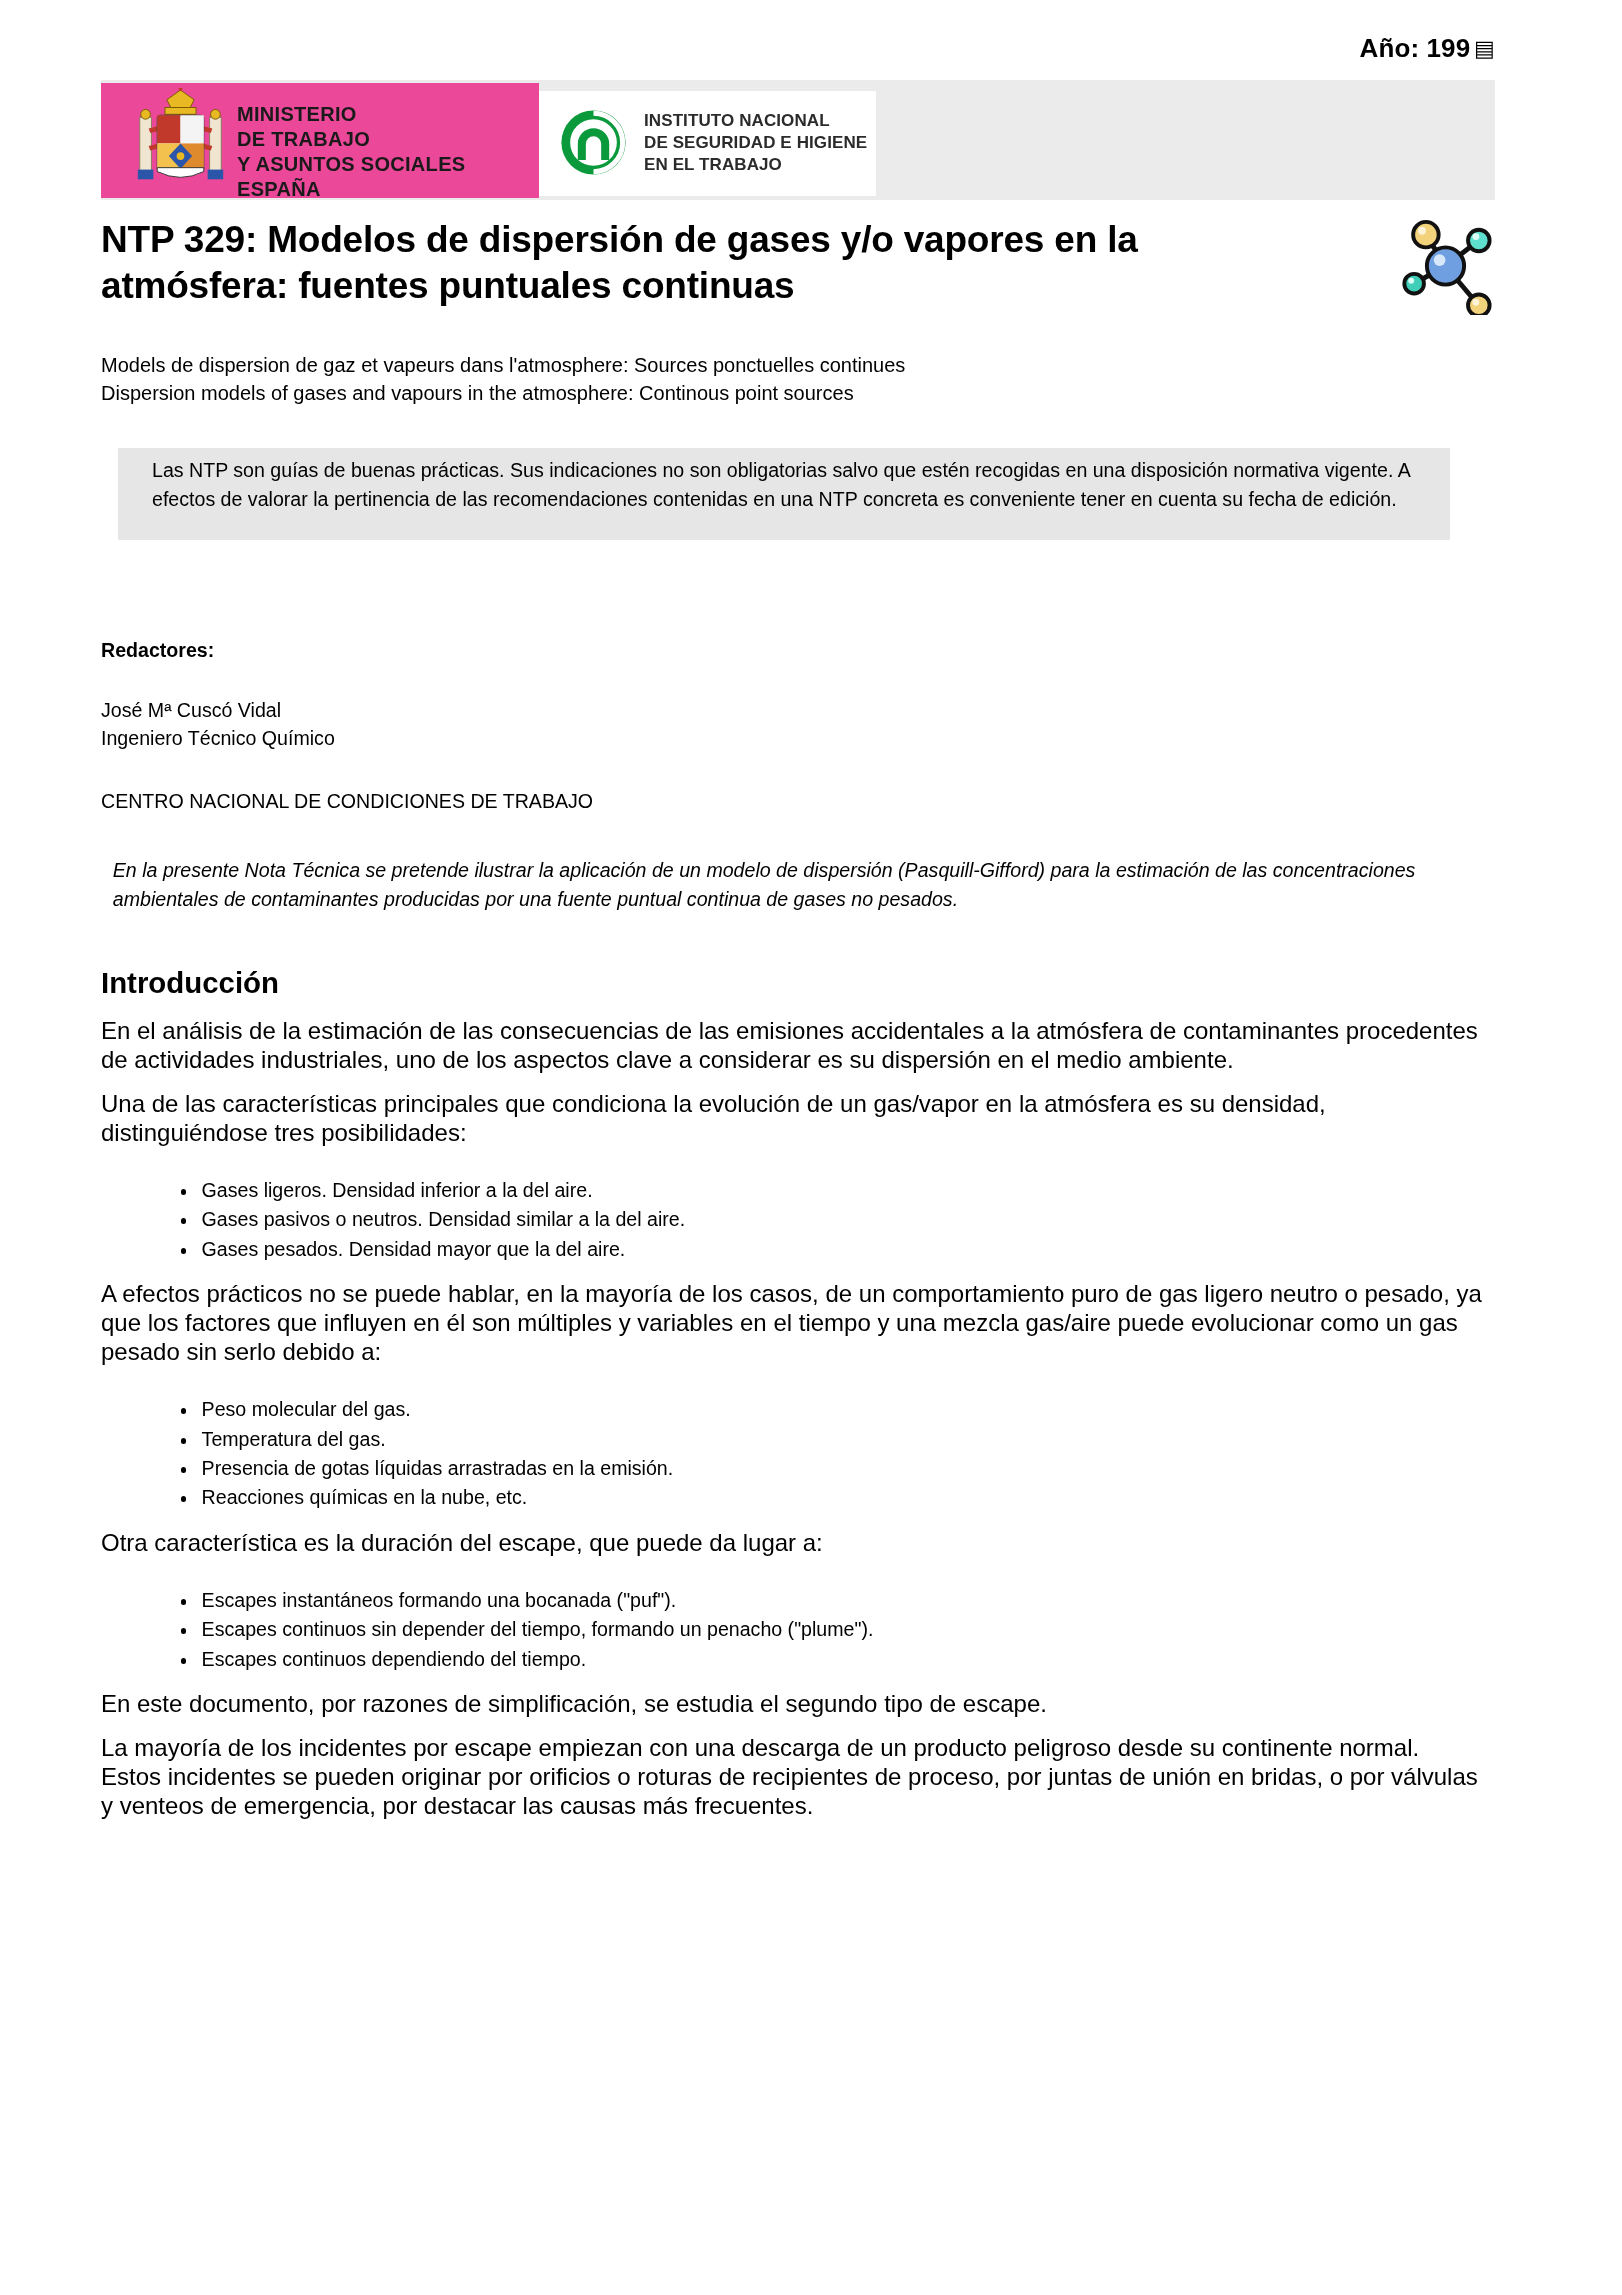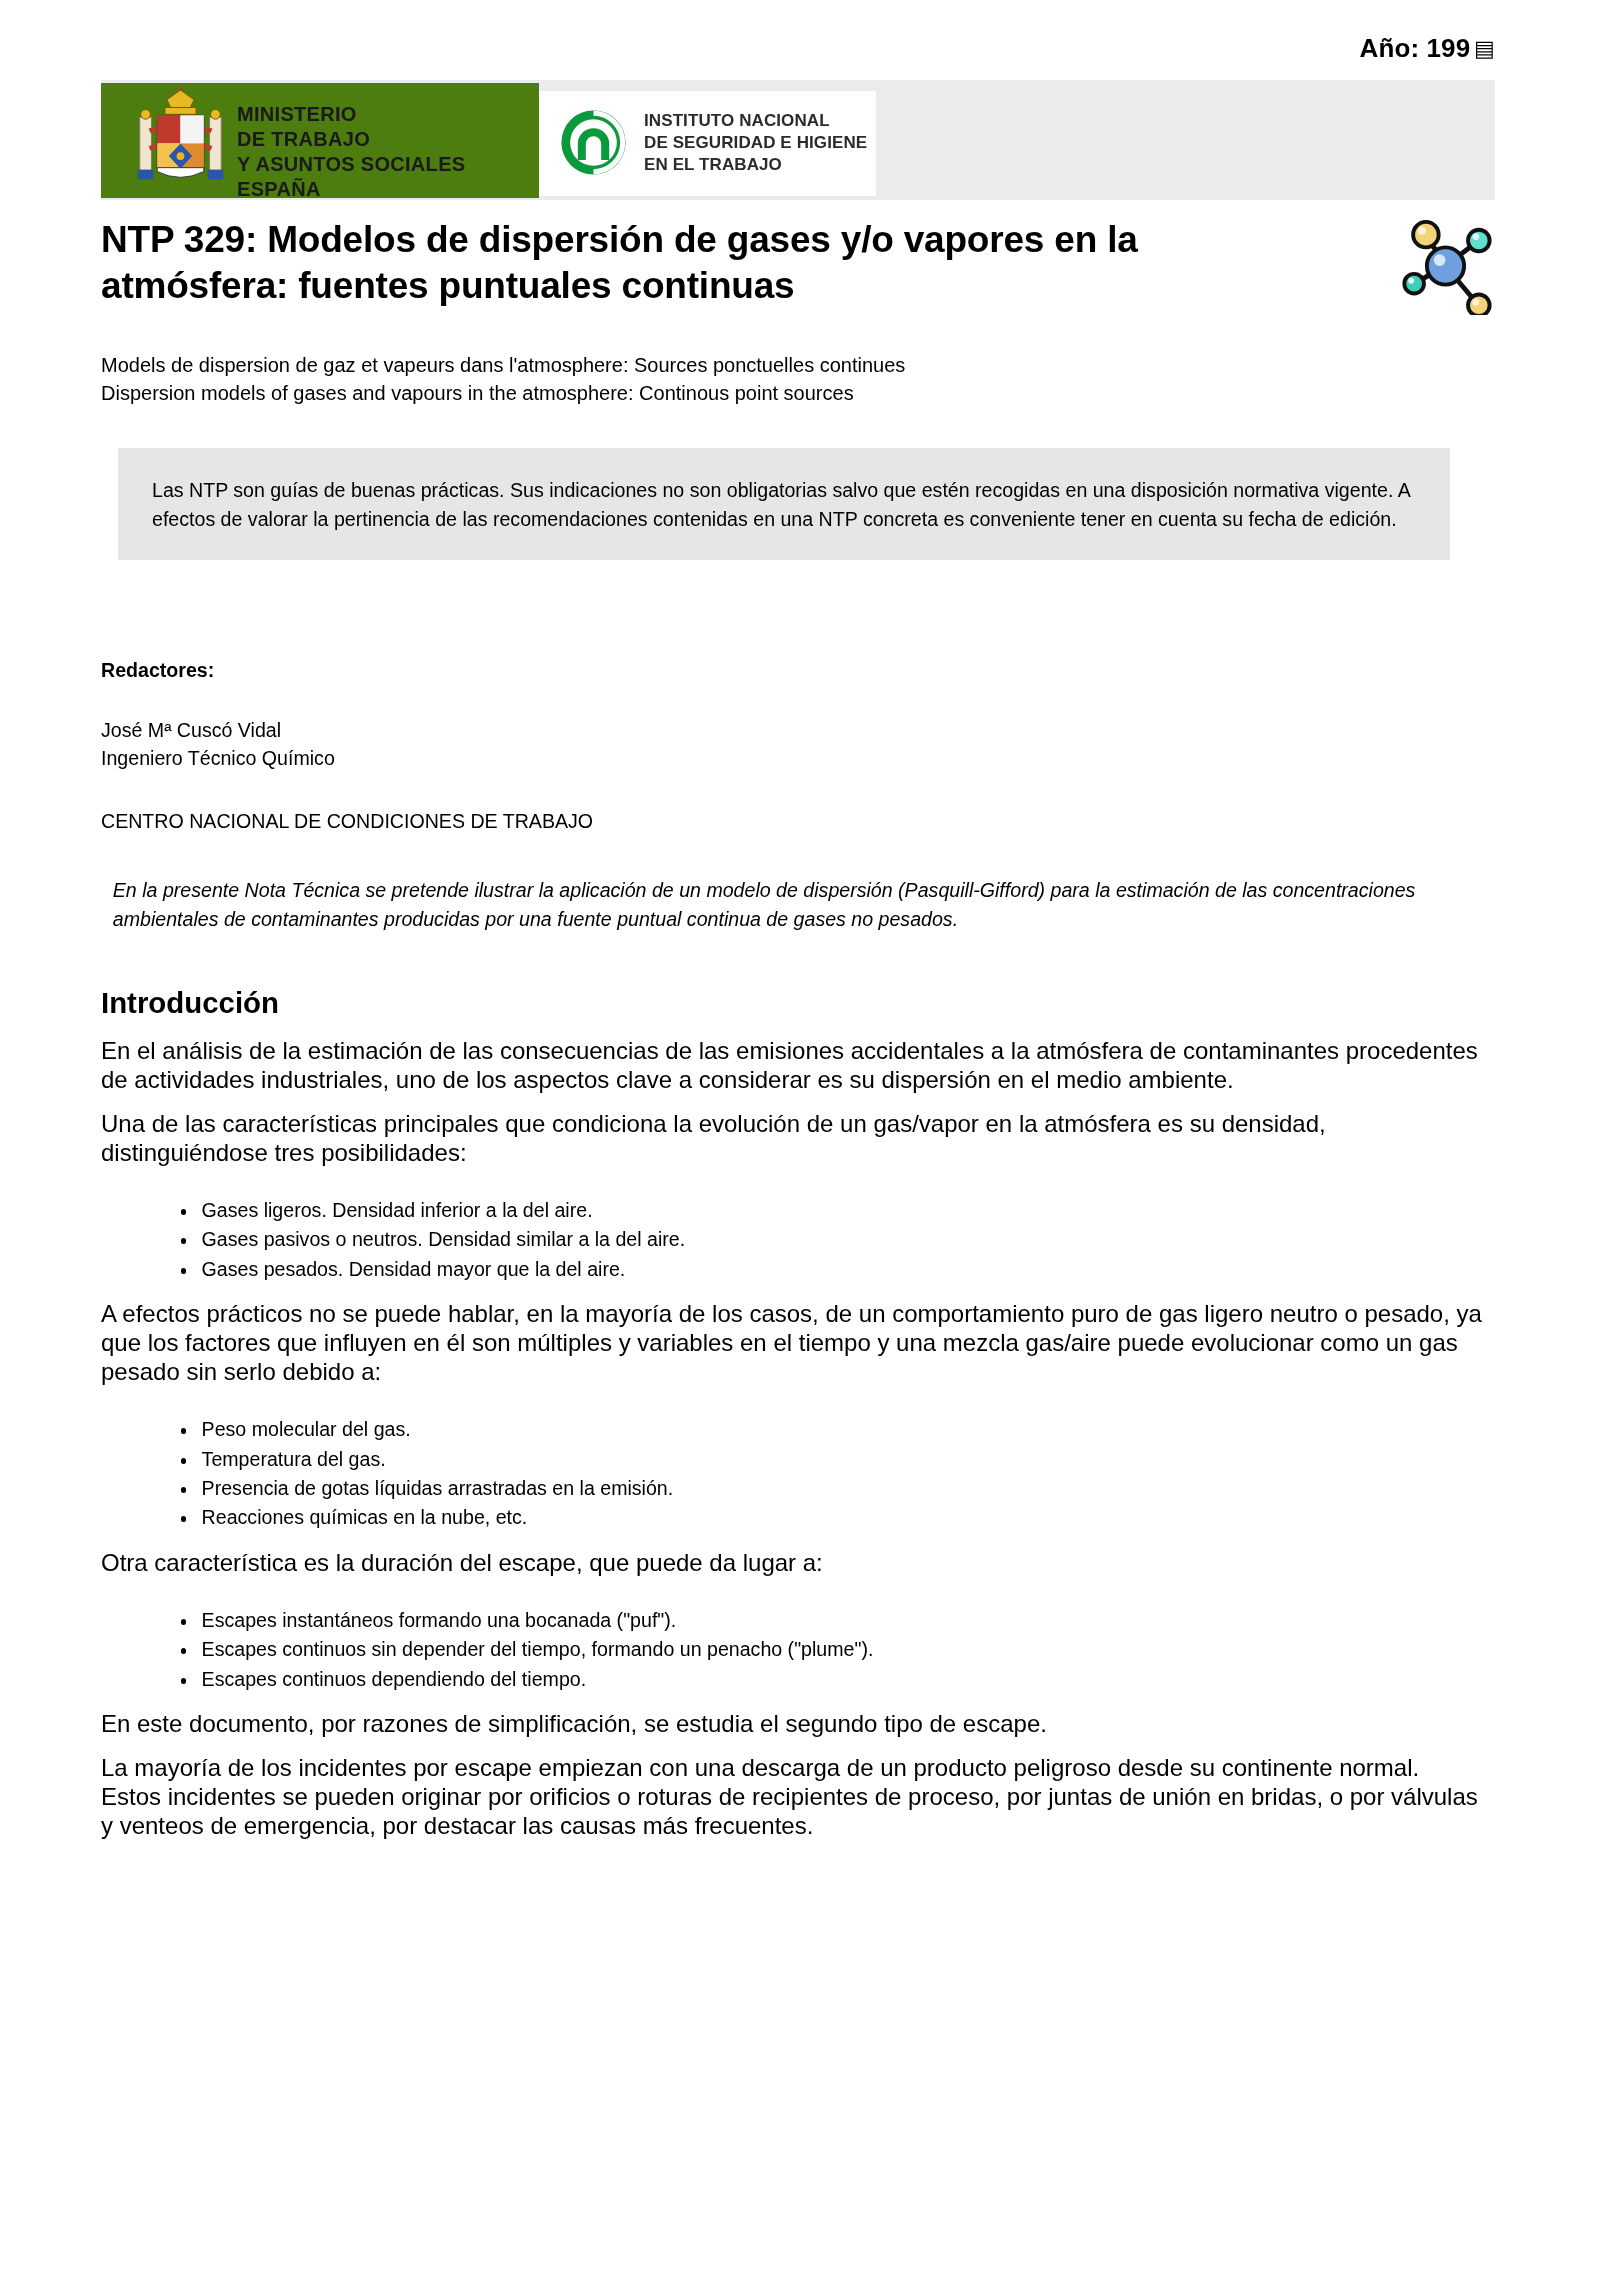--- a/index.html
+++ b/index.html
@@ -51,21 +51,21 @@
     width: 1394px;
     height: 120px;
     background: #ebebeb;
   }
   .logo-ministerio {
     position: absolute;
     left: 0px;
     top: 2.6px;
     width: 438px;
     height: 115px;
-    background: #4d7c0f;
+    background: #ec4899;
     overflow: hidden;
   }
   .escudo {
     position: absolute;
     left: 31px;
     top: 5.2px;
     width: 97px;
     height: 105px;
   }
   .ministerio-text {
@@ -137,21 +137,21 @@
     font-size: 20px;
     line-height: 27.5px;
   }
 
   .notice-box {
     margin-top: 41px;
     margin-left: 17px;
     width: 1332px;
     box-sizing: border-box;
     background: #e6e6e6;
-    padding: 28px 34px 26px 34px;
+    padding: 8px 34px 26px 34px;
     font-size: 19.6px;
     line-height: 29px;
   }
 
   .redactores-label {
     margin-top: 99px;
     font-size: 19.6px;
     font-weight: bold;
   }
 

